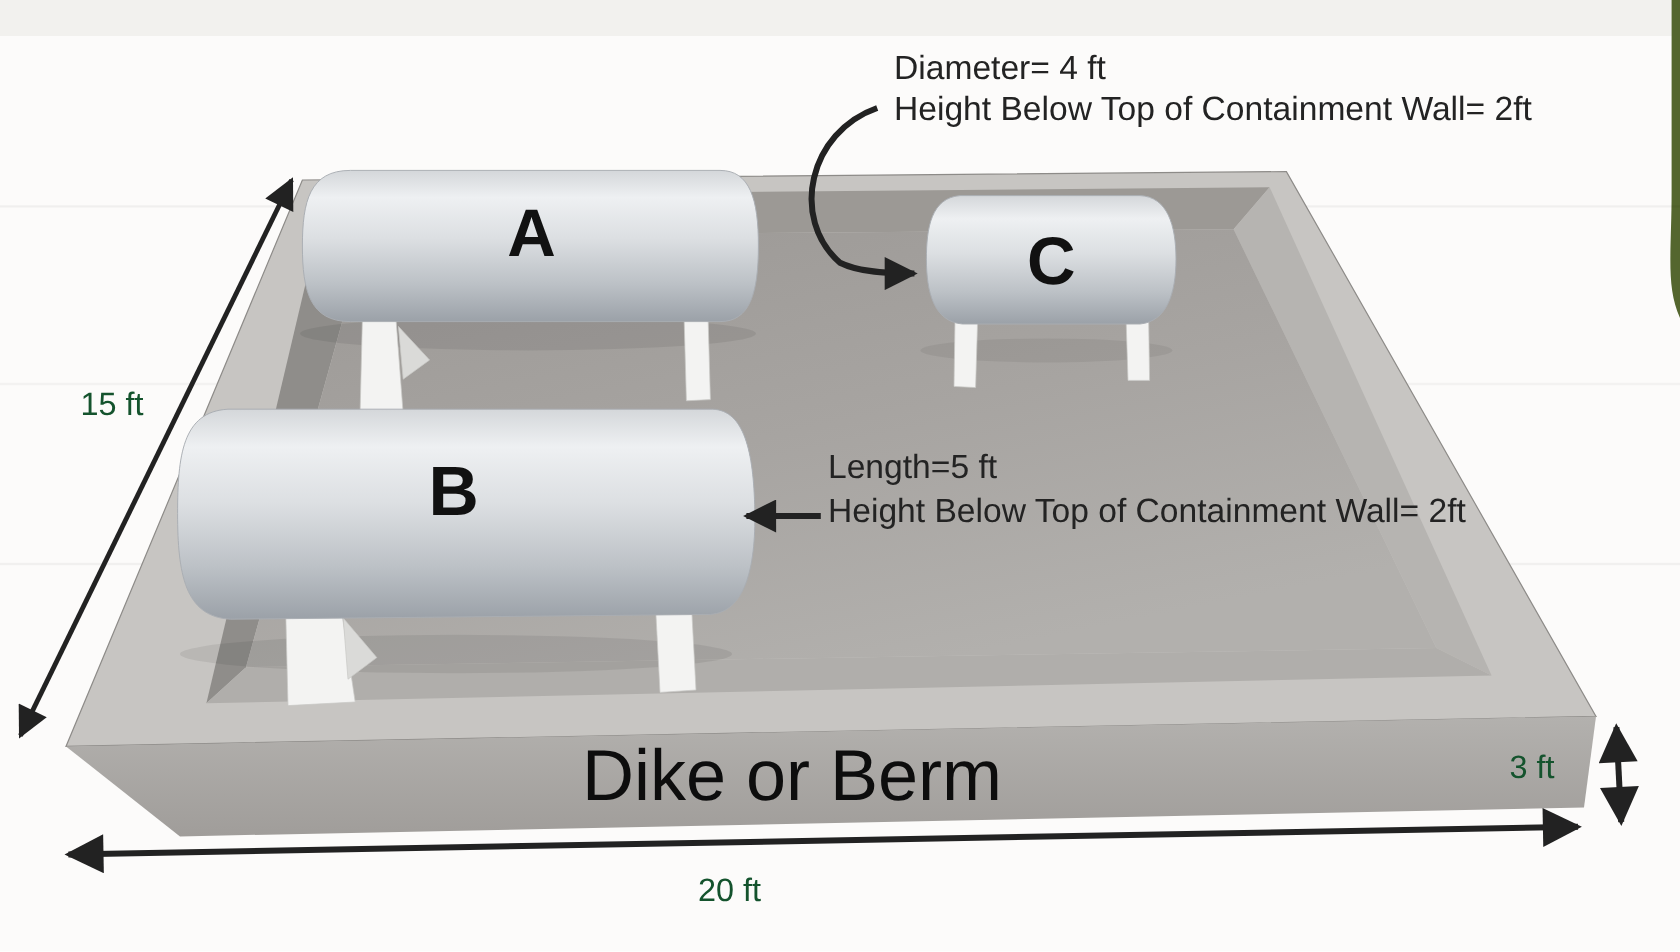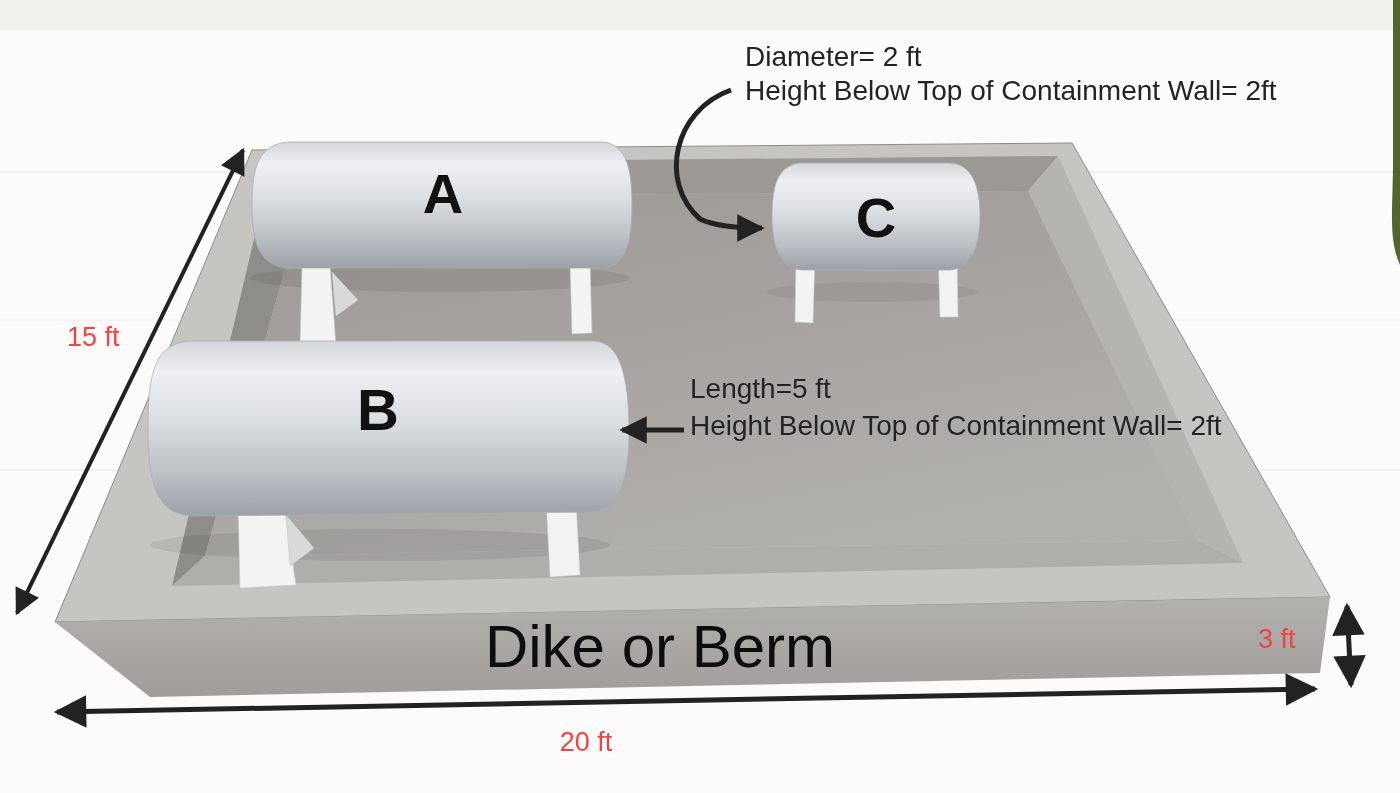--- a/index.html
+++ b/index.html
@@ -4,21 +4,21 @@
 <style>
   html,body{margin:0;padding:0;background:#ffffff;}
   .stage{
     position:relative;width:1400px;height:793px;overflow:hidden;
     background:#fcfbfa;font-family:"Liberation Sans",sans-serif;color:#1c1c1c;
   }
   .stage svg{position:absolute;left:0;top:0;}
   .txt{position:absolute;white-space:nowrap;}
   .anno{font-size:28px;line-height:34px;color:#232323;}
   .anno-b{line-height:37px;}
-  .dim{font-size:27px;color:#ef4444;}
+  .dim{font-size:27px;color:#14532d;}
   .tank-label{font-weight:bold;color:#111;text-align:center;width:80px;}
   .dike{font-weight:normal;font-size:60px;line-height:60px;color:#0d0d0d;
         width:460px;text-align:center;letter-spacing:0px;}
   .arrow{stroke:#222222;fill:none;}
   .legs{fill:#f3f3f2;stroke:#c9c9c6;stroke-width:.6;}
 </style>
 </head>
 <body>
 
 <div class="stage">
@@ -108,28 +108,28 @@
 
     <line x1="684" y1="430" x2="622" y2="430" class="arrow" stroke-width="5" marker-end="url(#mMid)"></line>
     <path d="M 731 90 C 674 110 658 182 700 219 C 716 227 740 228 762 228" class="arrow" stroke-width="5" marker-end="url(#mMid)"></path>
   </svg>
 
   <div class="txt tank-label" style="left:403px;top:166px;font-size:56px;line-height:56px;">A</div>
   <div class="txt tank-label" style="left:338px;top:381px;font-size:58px;line-height:58px;">B</div>
   <div class="txt tank-label" style="left:836px;top:190px;font-size:56px;line-height:56px;">C</div>
 
   <div class="txt anno" style="left:745px;top:40px;">
-    <div>Diameter= 2 ft</div>
+    <div>Diameter= 4 ft</div>
     <div>Height Below Top of Containment Wall= 2ft</div>
   </div>
 
   <div class="txt anno anno-b" style="left:690px;top:370px;">
     <div>Length=5 ft</div>
     <div>Height Below Top of Containment Wall= 2ft</div>
   </div>
 
   <div class="txt dim" style="left:67px;top:322px;">15 ft</div>
-  <div class="txt dim" style="left:536px;top:727px;width:100px;text-align:center;">20 ft</div>
+  <div class="txt dim" style="left:558px;top:727px;width:100px;text-align:center;">20 ft</div>
   <div class="txt dim" style="left:1258px;top:624px;">3 ft</div>
 
   <div class="txt dike" style="left:430px;top:617px;">Dike or Berm</div>
 
 </div>
 
 </body></html>

